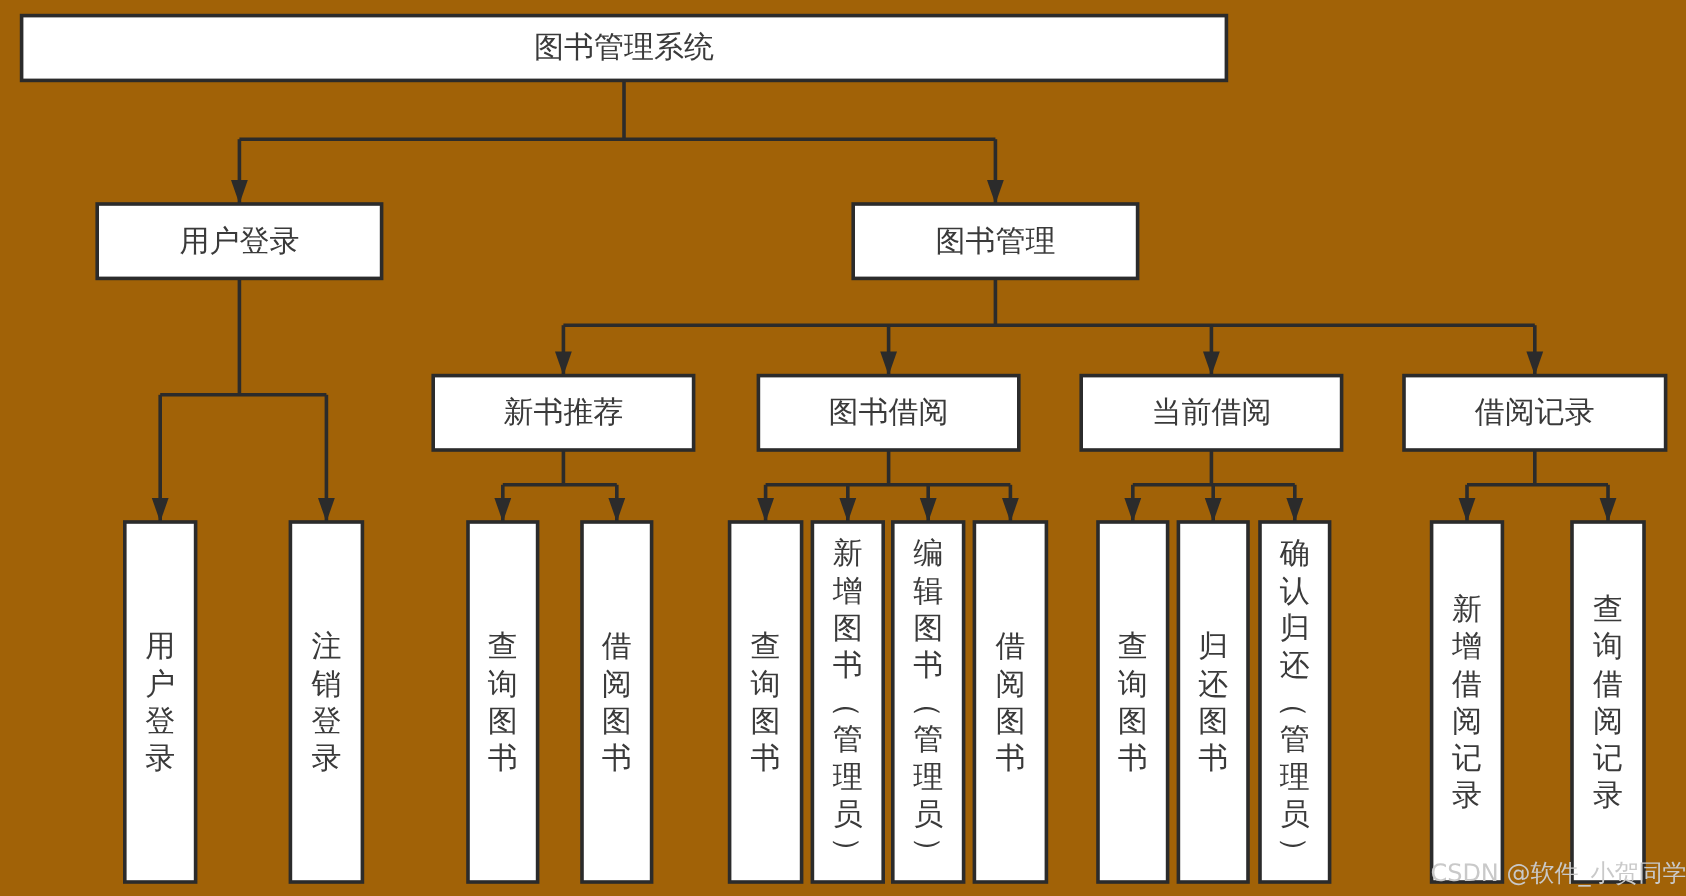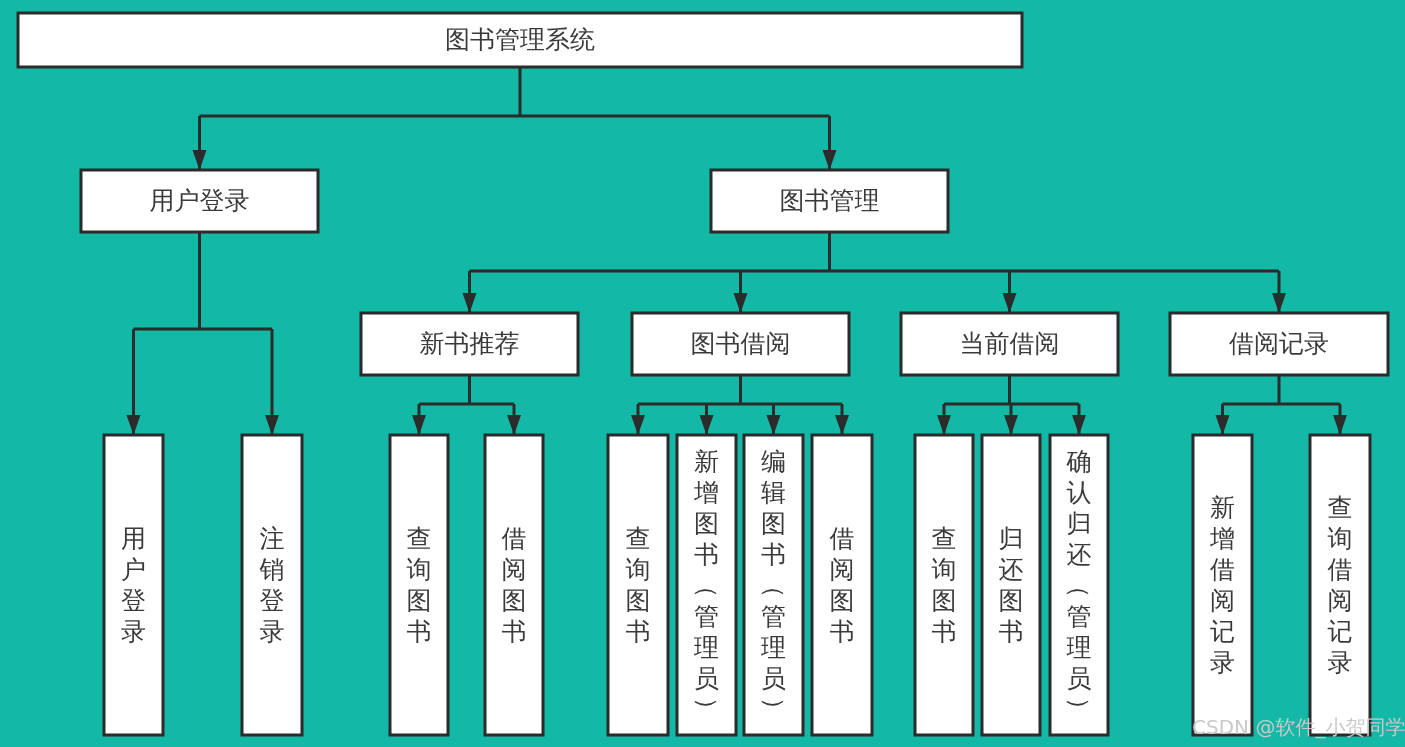--- a/index.html
+++ b/index.html
@@ -10,21 +10,21 @@
   body {
     width: 1405px;
     height: 747px;
     font-family: "DejaVu Sans", "Liberation Sans", sans-serif;
     overflow: hidden;
   }
   #diagram-root {
     position: relative;
     width: 1405px;
     height: 747px;
-    background: #14b8a6;
+    background: #a16207;
   }
   svg#flowchart {
     position: absolute;
     left: 0;
     top: 0;
     width: 1405px;
     height: 747px;
     display: block;
   }
   .node-rect {

